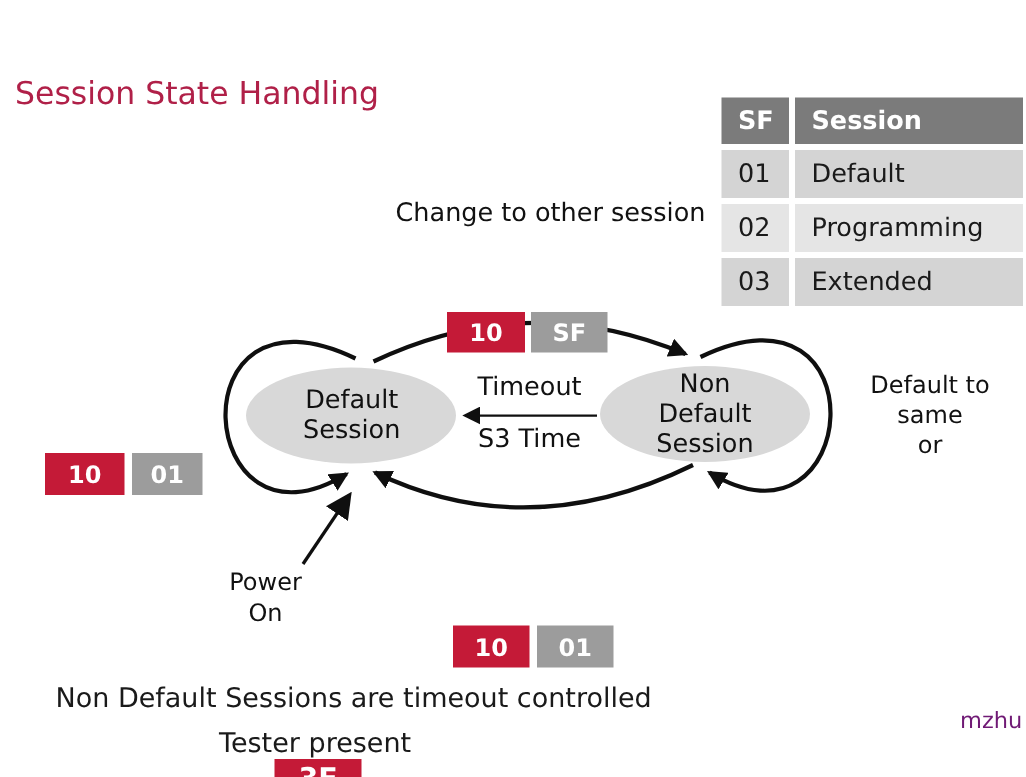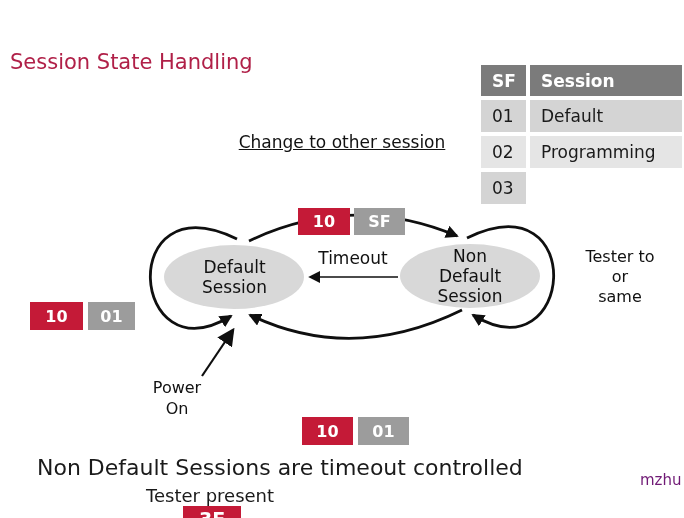--- a/index.html
+++ b/index.html
@@ -18,21 +18,21 @@
     grid-template-columns:45px 152px; grid-template-rows:31px 32px 32px 32px;
     gap:4px; font-size:17px; }
   .sf-table .cell { display:flex; align-items:center; padding-left:11px; }
   .sf-table .head { background:#7b7b7b; color:#ffffff; font-weight:bold; }
   .sf-table .odd  { background:#d4d4d4; }
   .sf-table .even { background:#e5e5e5; }
 
   
   .lbl { font-size:17px; color:#111; }
   .center { text-align:center; }
-  .change-other { left:227px; top:132px; width:230px;text-decoration:underline; }
+  .change-other { left:252px; top:132px; width:230px; }
   .timeout-lbl  { left:303px; top:248px; width:100px; }
   .s3-lbl       { left:303px; top:283px; width:100px; }
   .state-left   { left:164px; top:257px; width:141px; line-height:20px; }
   .state-right  { left:400px; top:246px; width:140px; line-height:20px; }
   .change-same  { left:556px; top:247px; width:128px; font-size:16px; line-height:20px; }
   .power-lbl    { left:146px; top:377px; width:62px; font-size:16px; line-height:21px; }
   .line { display:block; }
 
   
   .badge-row { display:flex; }
@@ -43,21 +43,21 @@
     color:#ffffff; font-weight:bold; font-size:16px;margin-top:48px; }
   .badge.red  { background:#c41a37; }
   .badge.gray { background:#9c9c9c; }
   .badges-top .red  { width:52px; height:27px; }
   .badges-top .gray { width:51px; height:27px; }
   .badges-left .red  { width:53px; height:28px; }
   .badges-left .gray { width:47px; height:28px; }
   .badges-bottom .red, .badges-bottom .gray { width:51px; height:28px; }
 
   
-  .footer1 { left:37px; top:455px; font-size:22px; z-index:3; }
+  .footer1 { left:37px; top:455px; font-size:18px; z-index:3; }
   .footer2 { left:37px; top:485px; display:flex; align-items:center; font-size:18px; z-index:3;flex-direction:column; }
   .footer2 .badge3e { margin-left:13px; margin-right:9px; width:58px; height:26px;
     background:#c41a37; color:#fff; font-weight:bold; font-size:19px;
     display:flex; align-items:center; justify-content:center; }
 
   
   .watermark { left:452px; top:473px; font-size:21px; color:#c6c6c6; z-index:1; white-space:nowrap; }
   .watermark-frag { left:640px; top:471px; font-size:15px; color:#701a75; z-index:1; }
 
   svg.diagram { position:absolute; left:0; top:0; z-index:0; }
@@ -70,20 +70,21 @@
   <div class="abs slide-title">Session State Handling</div>
 
   <div class="abs sf-table">
     <div class="cell head">SF</div>
     <div class="cell head">Session</div>
     <div class="cell odd">01</div>
     <div class="cell odd">Default</div>
     <div class="cell even">02</div>
     <div class="cell even">Programming</div>
     <div class="cell odd">03</div>
+    <div class="cell odd">Extended</div>
   </div>
 
   <svg class="diagram" width="684" height="518" viewBox="0 0 684 518">
     <defs>
       <marker id="ah" viewBox="0 0 10 10" refX="8.5" refY="5" markerWidth="4.6" markerHeight="4.6" orient="auto">
         <path d="M0 0 L10 5 L0 10 z" fill="#0f0f0f"></path>
       </marker>
       <marker id="ah-thin" viewBox="0 0 10 10" refX="8.5" refY="5" markerWidth="8" markerHeight="8" orient="auto">
         <path d="M0 0 L10 5 L0 10 z" fill="#0f0f0f"></path>
       </marker>
@@ -111,36 +112,37 @@
     <div class="badge red">10</div>
     <div class="badge gray">01</div>
   </div>
 
   <div class="abs badge-row badges-bottom">
     <div class="badge red">10</div>
     <div class="badge gray">01</div>
   </div>
 
   <div class="abs lbl center timeout-lbl">Timeout</div>
+  <div class="abs lbl center s3-lbl">S3 Time</div>
 
   <div class="abs lbl center state-left">
     <span class="line">Default</span>
     <span class="line">Session</span>
   </div>
 
   <div class="abs lbl center state-right">
     <span class="line">Non</span>
     <span class="line">Default</span>
     <span class="line">Session</span>
   </div>
 
   <div class="abs lbl center change-same">
-    <span class="line">Tester to</span>
+    <span class="line">Default to</span>
+    <span class="line">same</span>
     <span class="line">or</span>
-    <span class="line">same</span>
   </div>
 
   <div class="abs lbl center power-lbl">
     <span class="line">Power</span>
     <span class="line">On</span>
   </div>
 
   <div class="abs footer1">Non Default Sessions are timeout controlled</div>
 
   <div class="abs footer2">

